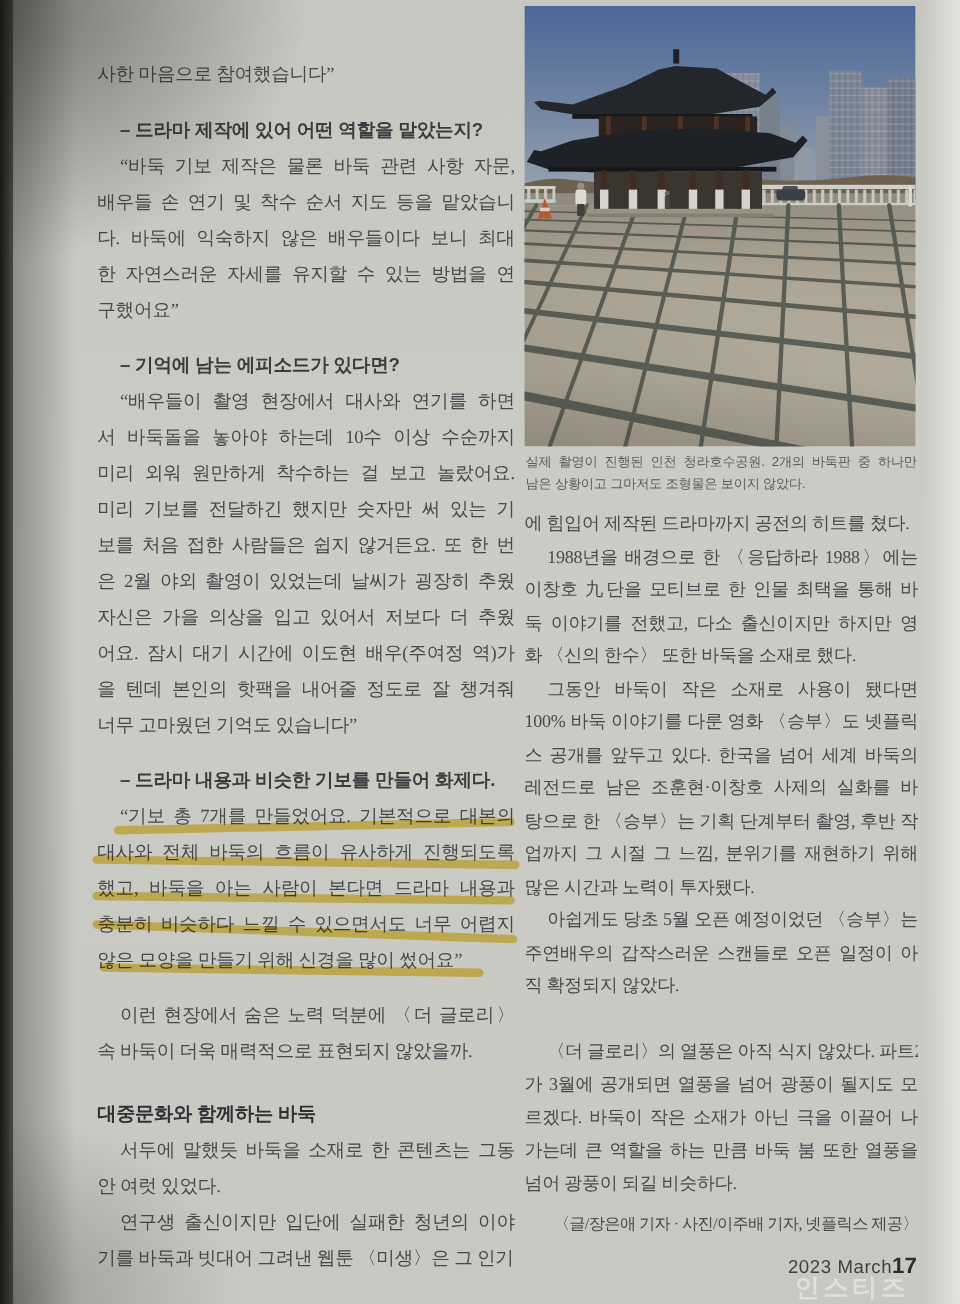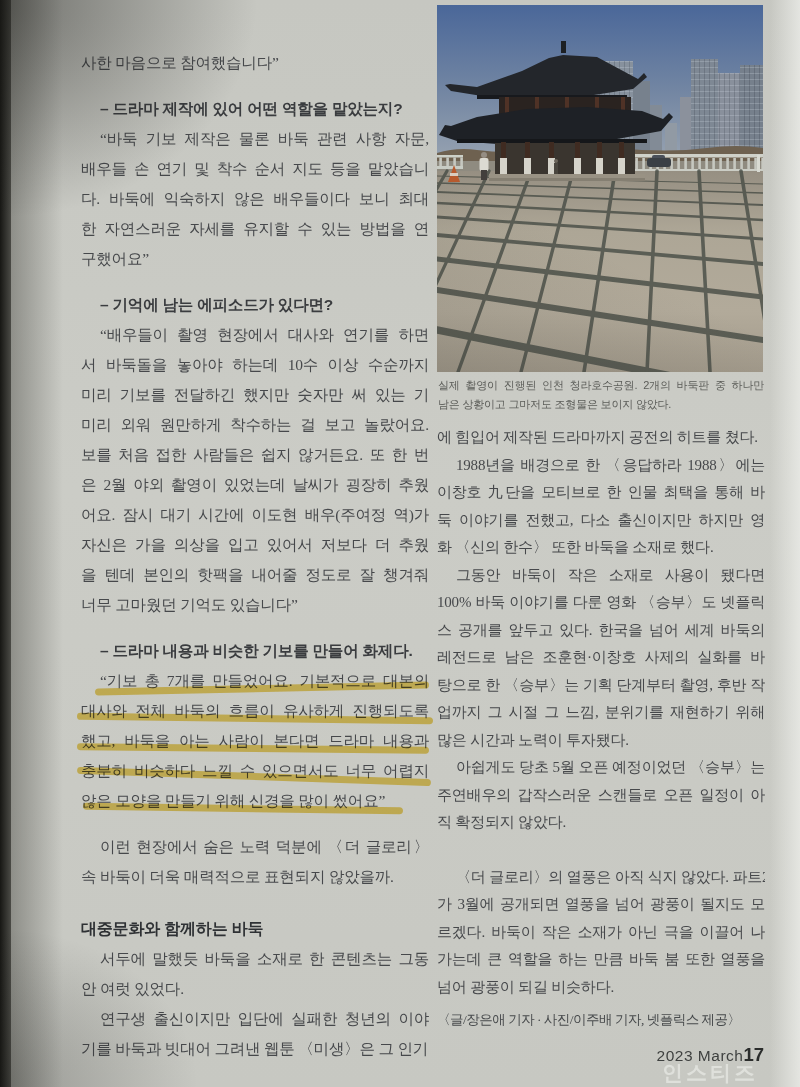--- a/index.html
+++ b/index.html
@@ -37,21 +37,21 @@
   .block{position:relative;}
   .b-q .line{font-family:"Liberation Sans","DejaVu Sans",sans-serif;
     font-weight:600;color:#3a3c3f;}
   .b-q{margin-top:16px;}
   .b-heading{margin-top:22px;}
   .b-heading .line{font-family:"Liberation Sans","DejaVu Sans",sans-serif;
     font-weight:700;font-size:16px;color:#2e3134;}
   .b-gap{margin-top:16px;}
   #col-right .b-gap{margin-top:27px;}
   .b-credit{margin-top:5px;}
-  .b-credit .line{text-align:left;font-size:13.5px;color:#474a4c;letter-spacing:-.5px;}
+  .b-credit .line{text-align:right;font-size:13.5px;color:#474a4c;letter-spacing:-.5px;}
 
   
   .hl-stroke{position:absolute;height:7px;border-radius:4px;
     background:#ecc83e;opacity:.78;mix-blend-mode:multiply;pointer-events:none;}
 
   
   .photo{position:absolute;left:437px;top:5px;width:326px;height:367px;}
 
   
   .watermark{position:absolute;top:1031px;right:42px;
@@ -231,26 +231,26 @@
         <div class="line j">다. 바둑에 익숙하지 않은 배우들이다 보니 최대</div>
         <div class="line j">한 자연스러운 자세를 유지할 수 있는 방법을 연</div>
         <div class="line">구했어요”</div>
       </div>
       <div class="block b-q">
         <div class="line ind">– 기억에 남는 에피소드가 있다면?</div>
       </div>
       <div class="block b-quote">
         <div class="line j ind">“배우들이 촬영 현장에서 대사와 연기를 하면</div>
         <div class="line j">서 바둑돌을 놓아야 하는데 10수 이상 수순까지</div>
+        <div class="line j">미리 외워 원만하게 착수하는 걸 보고 놀랐어요.</div>
         <div class="line j">미리 기보를 전달하긴 했지만 숫자만 써 있는 기</div>
-        <div class="line j">미리 외워 원만하게 착수하는 걸 보고 놀랐어요.</div>
         <div class="line j">보를 처음 접한 사람들은 쉽지 않거든요. 또 한 번</div>
         <div class="line j">은 2월 야외 촬영이 있었는데 날씨가 굉장히 추웠</div>
+        <div class="line j">자신은 가을 의상을 입고 있어서 저보다 더 추웠</div>
         <div class="line j">어요. 잠시 대기 시간에 이도현 배우(주여정 역)가</div>
-        <div class="line j">자신은 가을 의상을 입고 있어서 저보다 더 추웠</div>
         <div class="line j">을 텐데 본인의 핫팩을 내어줄 정도로 잘 챙겨줘</div>
         <div class="line">너무 고마웠던 기억도 있습니다”</div>
       </div>
       <div class="block b-q">
         <div class="line ind">– 드라마 내용과 비슷한 기보를 만들어 화제다.</div>
       </div>
       <div class="block b-quote">
         <div class="line j ind">“기보 총 7개를 만들었어요. 기본적으로 대본의</div>
         <div class="line j">대사와 전체 바둑의 흐름이 유사하게 진행되도록</div>
         <div class="line j">했고, 바둑을 아는 사람이 본다면 드라마 내용과</div>

